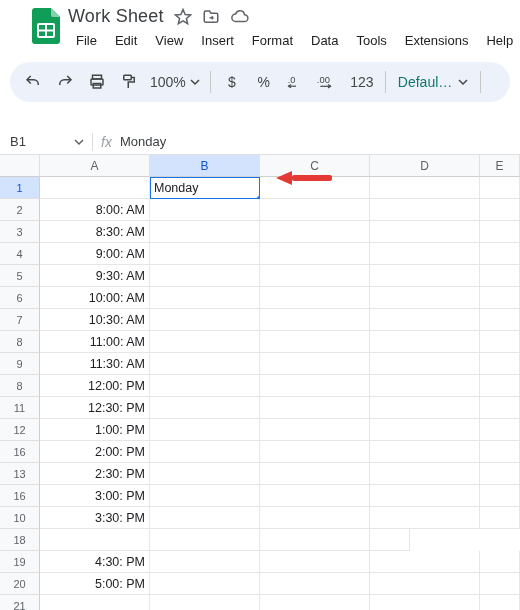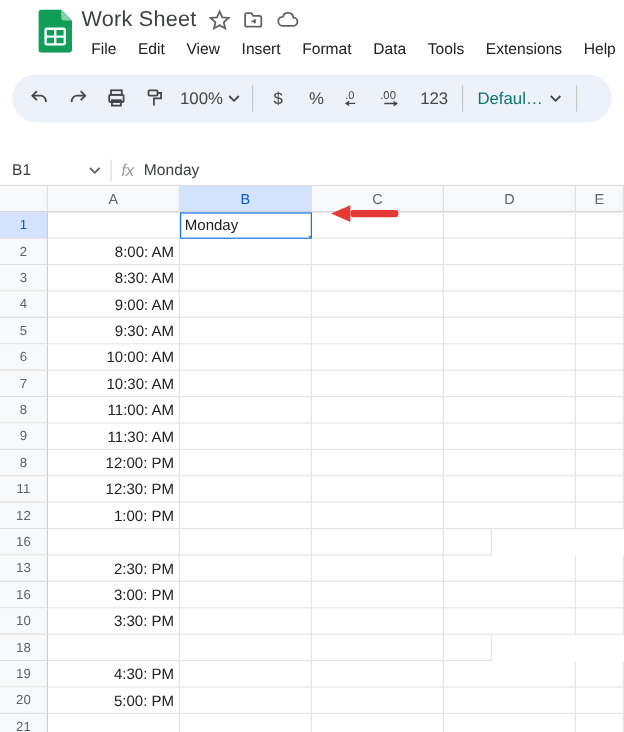--- a/index.html
+++ b/index.html
@@ -336,20 +336,21 @@
       <div class="row">
         <div class="rowh">12</div>
         <div class="cell cA right">1:00: PM</div>
         <div class="cell cB"></div>
         <div class="cell cC"></div>
         <div class="cell cD"></div>
         <div class="cell cE"></div>
       </div>
       <div class="row">
         <div class="rowh">16</div>
+        <div class="cell cA right">2:00: PM</div>
         <div class="cell cB"></div>
         <div class="cell cC"></div>
         <div class="cell cD"></div>
         <div class="cell cE"></div>
       </div>
       <div class="row">
         <div class="rowh">13</div>
         <div class="cell cA right">2:30: PM</div>
         <div class="cell cB"></div>
         <div class="cell cC"></div>

